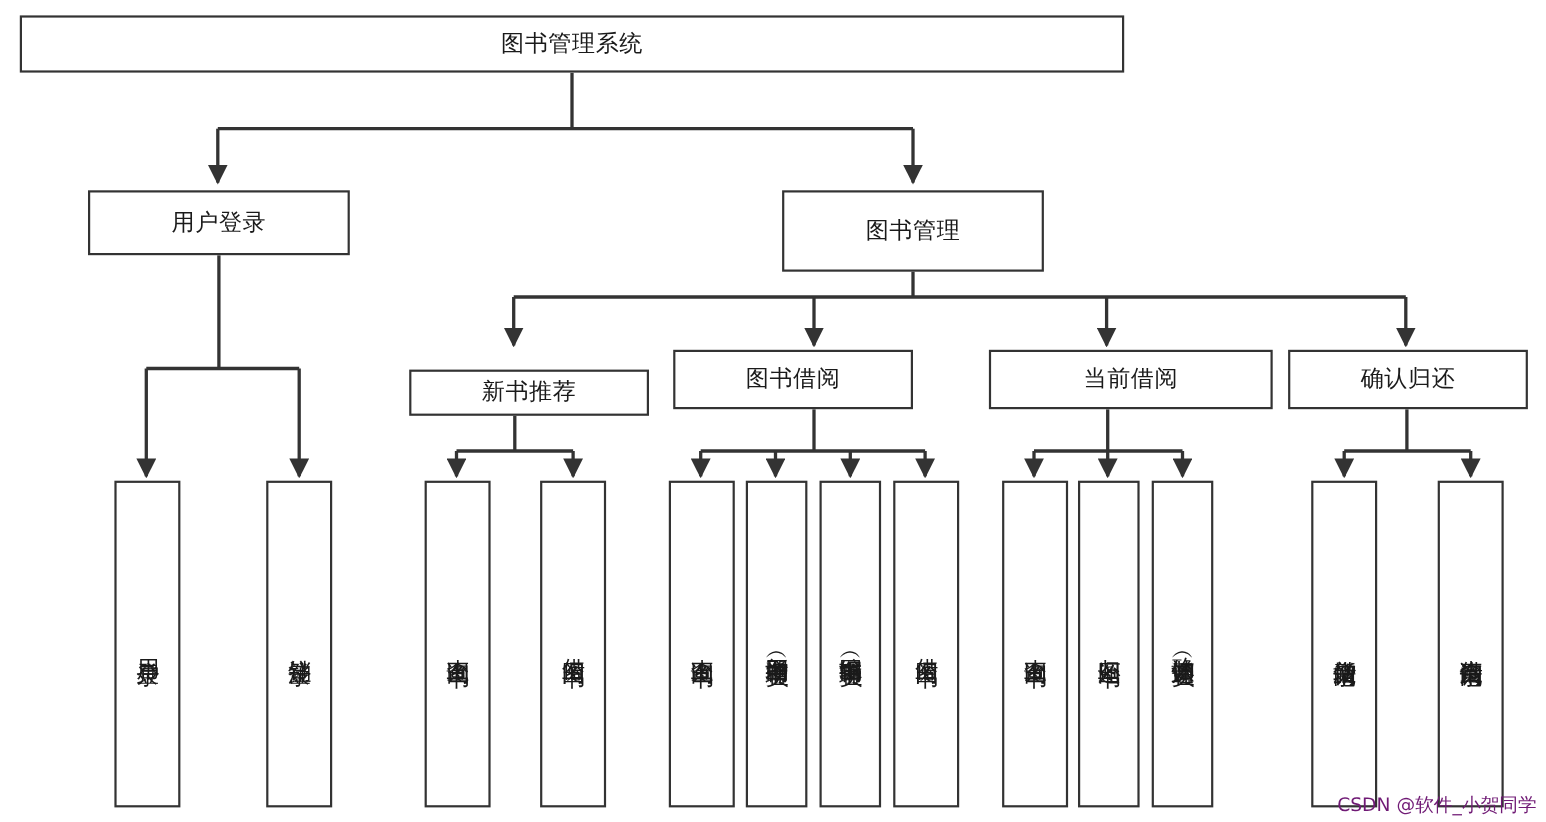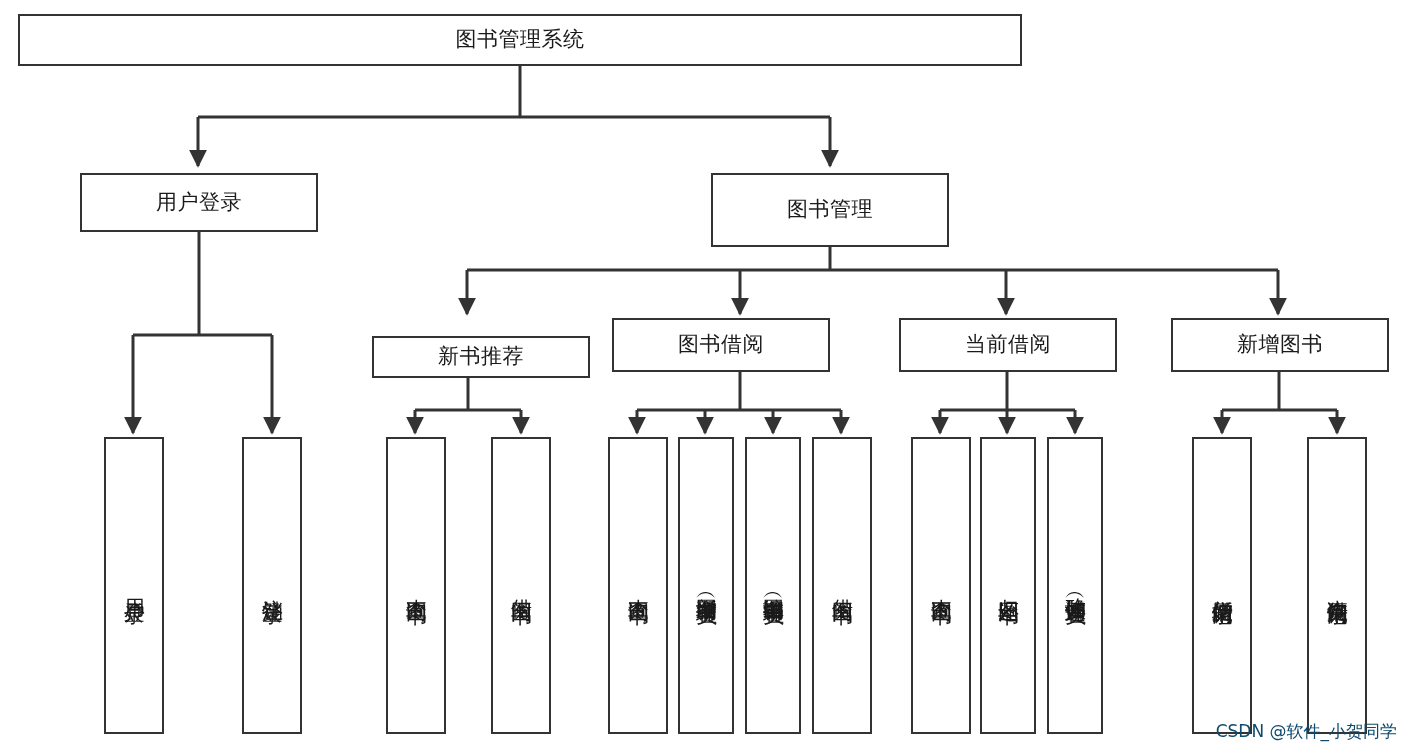--- a/index.html
+++ b/index.html
@@ -66,21 +66,21 @@
     max-height: 100%;
   }
   .node.v.tall .node-label {
     letter-spacing: 1px;
   }
   .watermark {
     position: absolute;
     right: 8px;
     bottom: 4px;
     font-size: 17px;
-    color: #0c4a6e;
+    color: #701a75;
     z-index: 5;
     white-space: nowrap;
     font-family: "DejaVu Sans", "Liberation Sans", sans-serif;
   }
 </style>
 </head>
 <body>
 
 <div id="canvas">
 
@@ -144,25 +144,25 @@
   <div class="node h" style="left:711px; top:173px; width:238px; height:74px;">
     <span class="node-label">图书管理</span>
   </div>
 
   <div class="node h" style="left:372px; top:318px; width:218px; height:42px;margin-top:18px;">
     <span class="node-label">新书推荐</span>
   </div>
   <div class="node h" style="left:612px; top:318px; width:218px; height:54px;">
     <span class="node-label">图书借阅</span>
   </div>
-  <div class="node h" style="left:899px; top:318px; width:218px; height:54px;">
+  <div class="node h" style="left:899px; top:318px; width:258px; height:54px;">
     <span class="node-label">当前借阅</span>
   </div>
   <div class="node h" style="left:1171px; top:318px; width:218px; height:54px;">
-    <span class="node-label">新增图书</span>
+    <span class="node-label">确认归还</span>
   </div>
 
   <div class="node v" style="left:104px; top:437px; width:60px; height:297px;">
     <span class="node-label">用户登录</span>
   </div>
   <div class="node v" style="left:242px; top:437px; width:60px; height:297px;">
     <span class="node-label">注销登录</span>
   </div>
 
   <div class="node v" style="left:386px; top:437px; width:60px; height:297px;">

